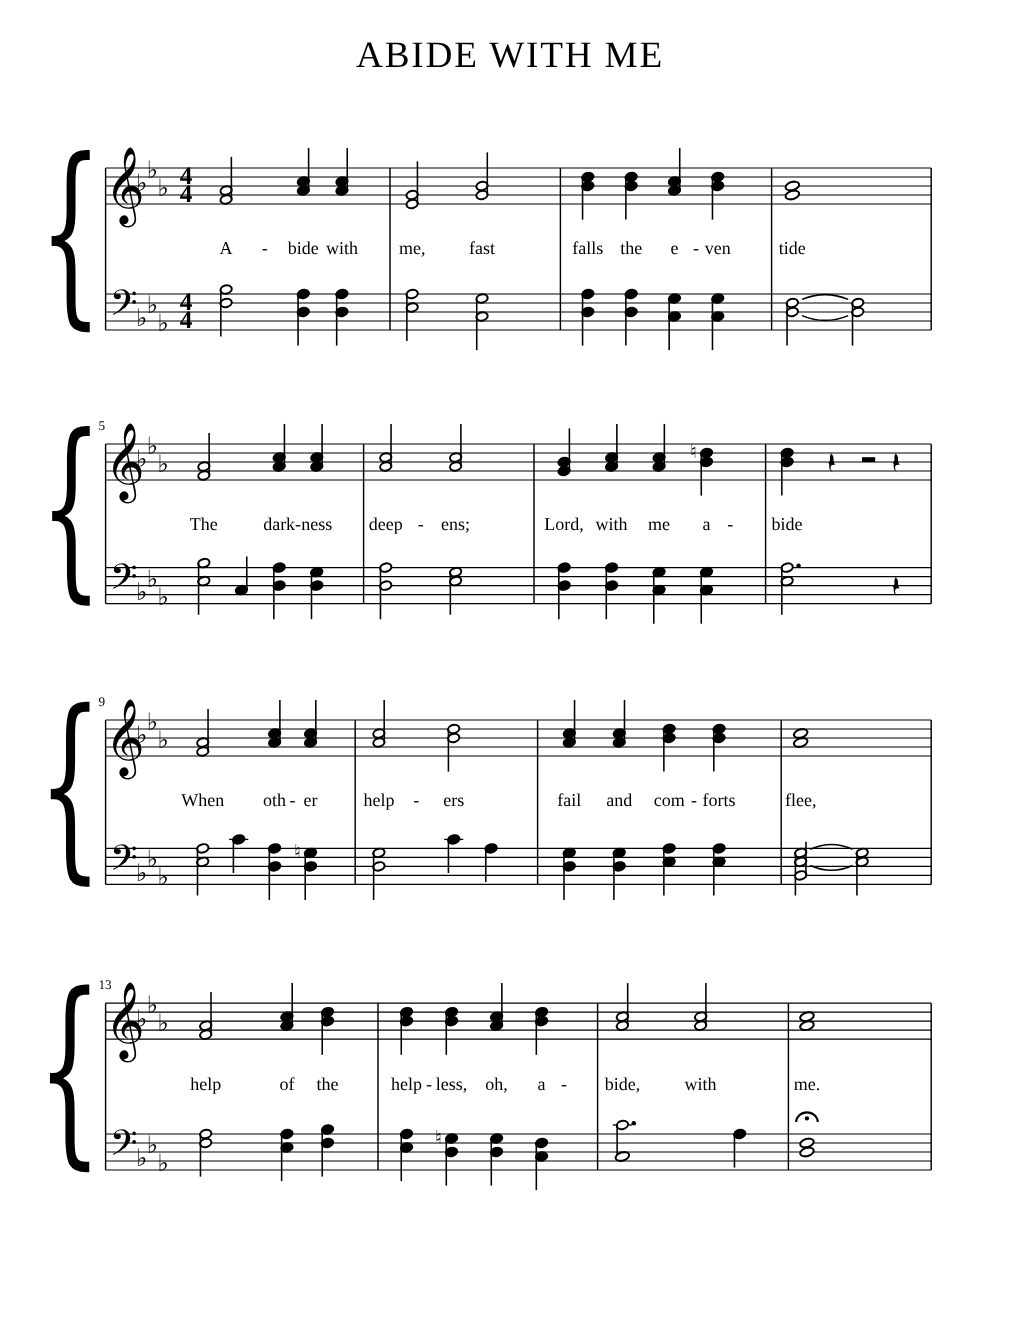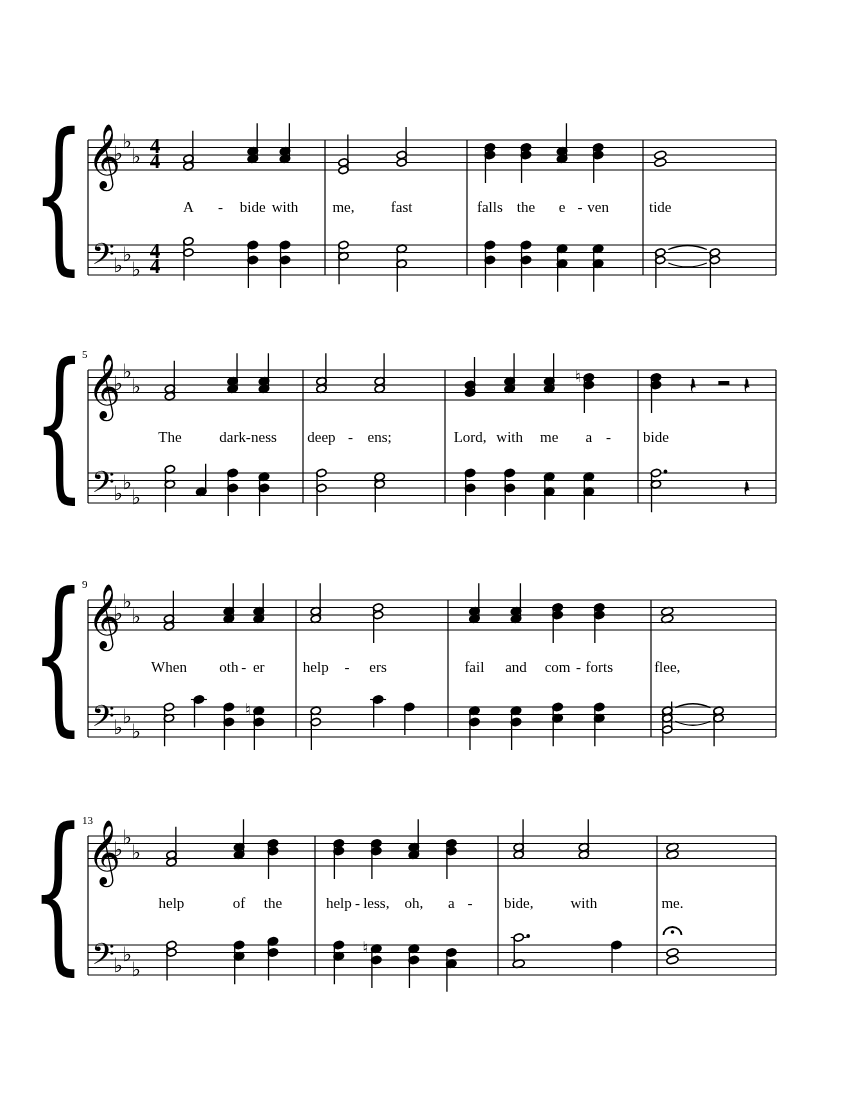--- a/index.html
+++ b/index.html
@@ -7,20 +7,21 @@
         font-family:"Liberation Serif", serif;}
   .title{position:absolute;top:28px;left:0;width:100%;text-align:center;
          font-size:31px;letter-spacing:1.5px;color:#000;font-family:"Liberation Serif", serif;}
   svg{position:absolute;top:0;left:0;}
   text{user-select:none;}
 </style>
 </head>
 <body>
 
 <div class="page">
+  <div class="title">ABIDE WITH ME</div>
   <svg id="score" width="850" height="1100" viewBox="0 0 850 1100">
       <text x="0" y="0" font-size="164.7" fill="#000000" font-family="&quot;DejaVu Serif&quot;, serif" text-anchor="end" dominant-baseline="middle" transform="translate(85,207.5) scale(0.5,1)">{</text>
       <line x1="88" y1="140" x2="776" y2="140" stroke="#000000" stroke-width="1"></line>
       <line x1="88" y1="147.5" x2="776" y2="147.5" stroke="#000000" stroke-width="1"></line>
       <line x1="88" y1="155" x2="776" y2="155" stroke="#000000" stroke-width="1"></line>
       <line x1="88" y1="162.5" x2="776" y2="162.5" stroke="#000000" stroke-width="1"></line>
       <line x1="88" y1="170" x2="776" y2="170" stroke="#000000" stroke-width="1"></line>
       <line x1="88" y1="245" x2="776" y2="245" stroke="#000000" stroke-width="1"></line>
       <line x1="88" y1="252.5" x2="776" y2="252.5" stroke="#000000" stroke-width="1"></line>
       <line x1="88" y1="260" x2="776" y2="260" stroke="#000000" stroke-width="1"></line>

